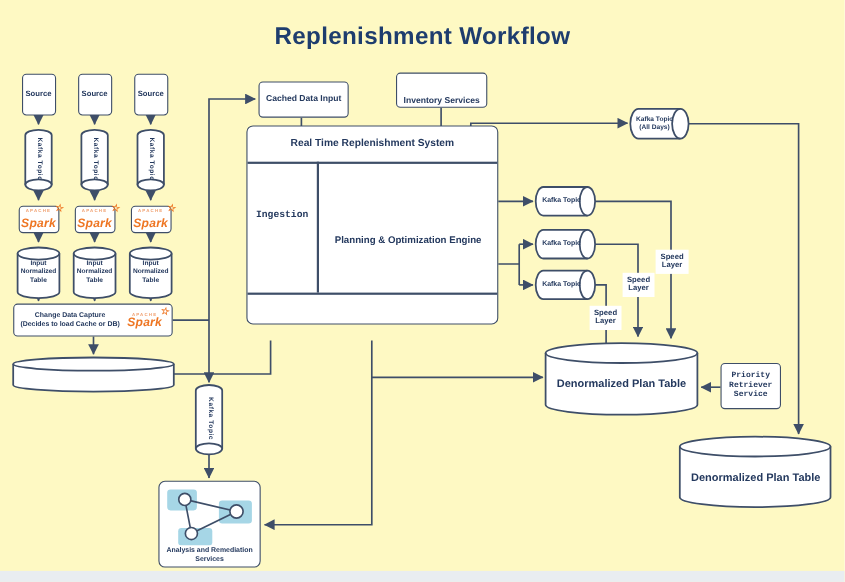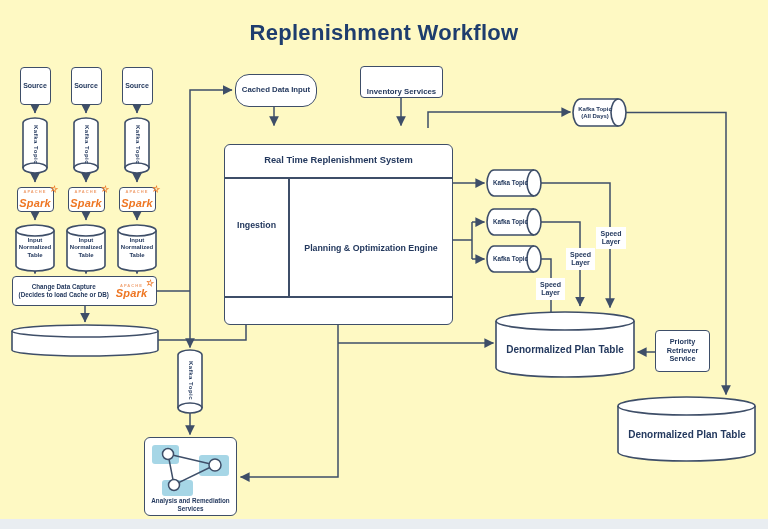--- a/index.html
+++ b/index.html
@@ -193,33 +193,33 @@
 
   <div class="box" style="left:12px;top:276px;width:145px;height:30px;font-size:6.3px;">
     <div class="lbl" style="position:static;width:100px;">
       <span>Change Data Capture</span>
         <span>(Decides to load Cache or DB)</span>
     </div>
     <span class="spark" style="margin-left:2px;margin-right:8px;"><span class="apache">APACHE</span><span class="word">Spark</span><span class="star">☆</span></span>
   </div>
 
 
-  <div class="box" style="left:235px;top:74px;width:82px;height:33px;font-size:7.8px;border-radius:14px;">
+  <div class="box" style="left:235px;top:74px;width:82px;height:33px;font-size:7.8px;">
       <span>Cached Data Input</span>
     </div>
   <div class="box" style="left:360px;top:66px;width:83px;height:32px;font-size:7.8px;align-items:flex-end;">
       <span>Inventory Services</span>
     </div>
 
-  <div class="box" style="left:224px;top:144px;width:229px;height:181px;border-width:1.8px;border-radius:6px;padding-left:47px;">
+  <div class="box" style="left:224px;top:114px;width:229px;height:181px;border-width:1.8px;border-radius:6px;padding-left:47px;">
     <div class="lbl" style="left:0;top:0;width:100%;height:32px;font-size:9.3px;">
         <span>Real Time Replenishment System</span>
       </div>
     <div class="divider" style="left:0;top:32px;width:100%;height:1.5px;"></div>
-    <div class="lbl" style="left:0;top:32px;width:63px;height:96px;font-size:8.8px;">
+    <div class="lbl" style="left:0;top:32px;width:63px;height:96px;font-size:8.8px;font-family:Liberation Mono, monospace;">
         <span>Ingestion</span>
       </div>
     <div class="divider" style="left:63px;top:32px;width:1.5px;height:119px;"></div>
     <div class="lbl" style="left:63px;top:32px;width:166px;height:142px;font-size:8.8px;padding:0 8px;">
         <span>Planning &amp; Optimization Engine</span>
       </div>
     <div class="divider" style="left:0;top:151px;width:100%;height:1.5px;"></div>
   </div>
 
   <div class="lbl" style="left:571px;top:101px;width:48px;height:24px;font-size:6px;">
@@ -251,21 +251,21 @@
   </div>
 
   <div class="lbl" style="left:500px;top:341px;width:130px;height:18px;font-size:10px;">
       <span>Denormalized Plan Table</span>
     </div>
   <div class="lbl" style="left:622px;top:426px;width:130px;height:18px;font-size:10px;">
       <span>Denormalized Plan Table</span>
     </div>
 
   <div class="box" style="left:655px;top:330px;width:55px;height:42px;font-size:7.3px;">
-    <div class="lbl" style="position:static;">
+    <div class="lbl" style="position:static;font-family:Liberation Mono, monospace;">
       <span>Priority</span>
         <span>Retriever</span>
         <span>Service</span>
     </div>
   </div>
 
   <div class="lbl" style="left:184px;top:357px;width:12px;height:48px;">
       <span class="vtext">Kafka Topic</span>
     </div>
 

